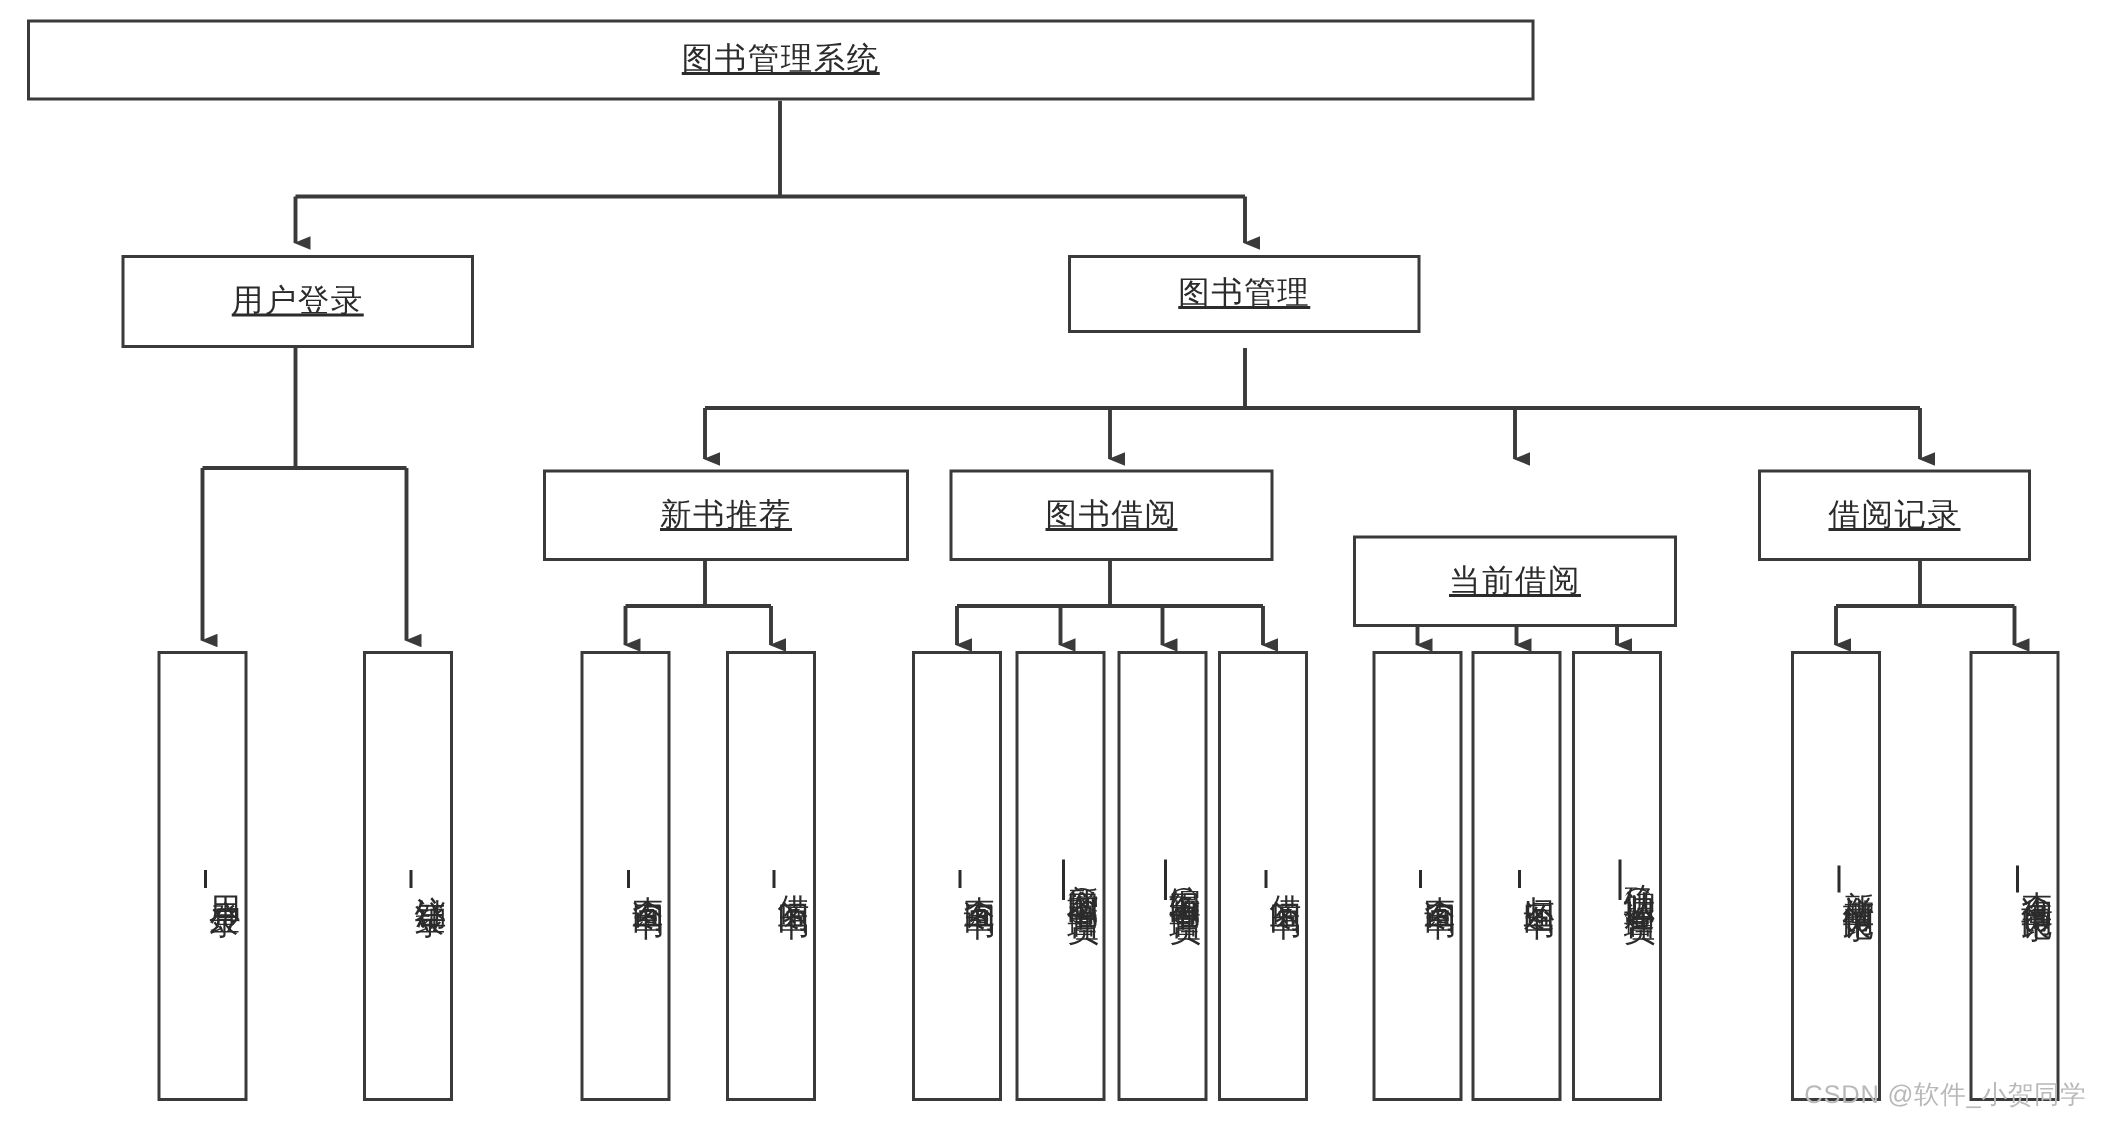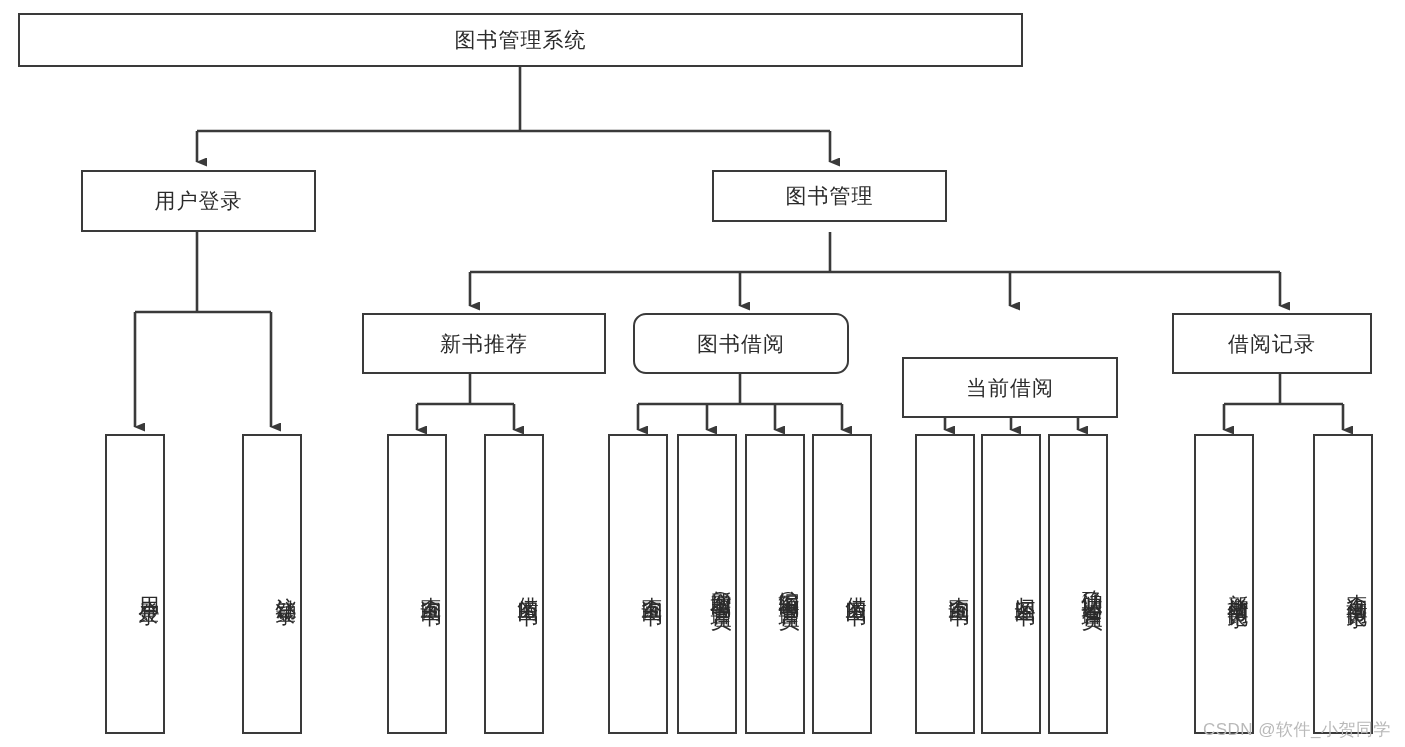--- a/index.html
+++ b/index.html
@@ -29,20 +29,21 @@
   .node {
     position: absolute;
     box-sizing: border-box;
     border: 2px solid #3a3a3a;
     background: #ffffff;
     display: flex;
     align-items: center;
     justify-content: center;
     color: #2b2b2b;
     z-index: 2;
+    text-decoration: underline;
   }
   .node.horiz {
     font-size: 21px;
     letter-spacing: 1px;
     line-height: 1.2;
   }
   .node.vert {
     writing-mode: vertical-rl;
     text-orientation: upright;
     font-size: 21px;
@@ -133,27 +134,27 @@
   <div class="node horiz" style="left:81px; top:170px; width:235px; height:62px;">
     <span class="node-label">用户登录</span>
   </div>
   <div class="node horiz" style="left:712px; top:170px; width:235px; height:52px;">
     <span class="node-label">图书管理</span>
   </div>
 
   <div class="node horiz" style="left:362px; top:313px; width:244px; height:61px;">
     <span class="node-label">新书推荐</span>
   </div>
-  <div class="node horiz" style="left:633px; top:313px; width:216px; height:61px;border-radius:13px;">
+  <div class="node horiz" style="left:633px; top:313px; width:216px; height:61px;">
     <span class="node-label">图书借阅</span>
   </div>
   <div class="node horiz" style="left:902px; top:313px; width:216px; height:61px;margin-top:44px;">
     <span class="node-label">当前借阅</span>
   </div>
-  <div class="node horiz" style="left:1172px; top:313px; width:200px; height:61px;">
+  <div class="node horiz" style="left:1172px; top:313px; width:182px; height:61px;">
     <span class="node-label">借阅记录</span>
   </div>
 
   <div class="node vert" style="left:105px; top:434px; width:60px; height:300px;">
     <span class="node-label">用户登录</span>
   </div>
   <div class="node vert" style="left:242px; top:434px; width:60px; height:300px;">
     <span class="node-label">注销登录</span>
   </div>
 

